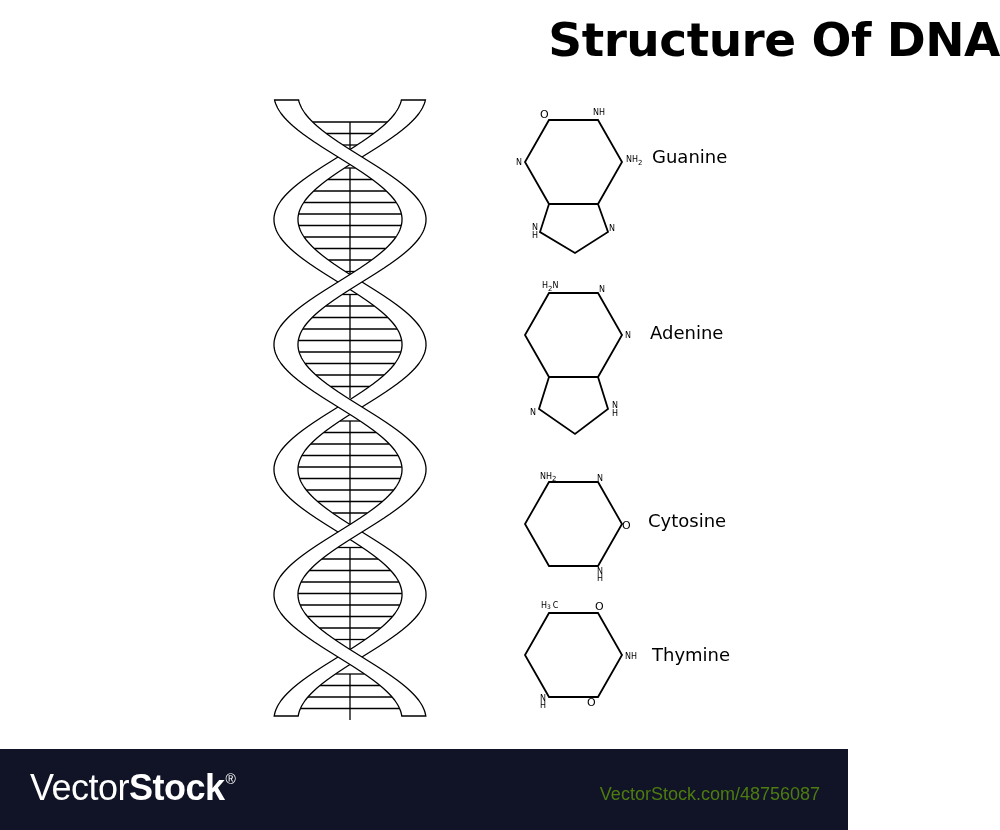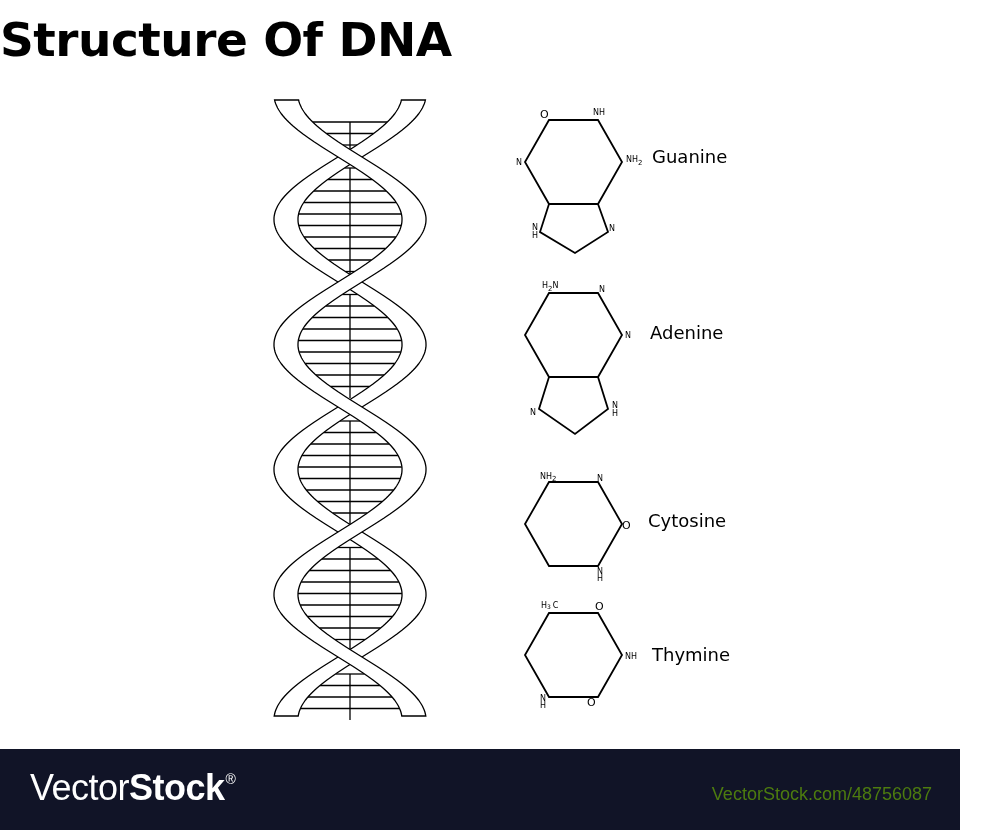--- a/index.html
+++ b/index.html
@@ -1,27 +1,27 @@
 <!DOCTYPE html>
 <html><head>
 <meta charset="utf-8">
 <style>
   html, body { margin: 0; padding: 0; }
   body {
     width: 1000px; height: 830px; background: #ffffff; position: relative; overflow: hidden;
     font-family: "DejaVu Sans", "Liberation Sans", sans-serif;
   }
   .title {
-    position: absolute; left: 0; top: 12px; width: 1000px; text-align: left;
+    position: absolute; left: 0; top: 12px; width: 1000px; text-align: right;
     font-family: "DejaVu Sans", sans-serif; font-weight: bold; font-size: 47px; color: #000;
     letter-spacing: -0.5px;
   }
   #diagram { position: absolute; left: 0; top: 0; }
   .footer {
-    position: absolute; left: 0; top: 749px; width: 960px; height: 81px; background: #111427;
+    position: absolute; left: 0; top: 749px; width: 848px; height: 81px; background: #111427;
   }
   .brand {
     position: absolute; left: 30px; top: 18px; color: #ffffff; font-size: 36px;
     font-family: "Liberation Sans", sans-serif; letter-spacing: -0.5px;
   }
   .brand .light { font-weight: normal; }
   .brand .bold { font-weight: bold; }
   .brand .reg { font-size: 14px; vertical-align: top; position: relative; top: 4px; margin-left: 1px; }
   .image-id {
     position: absolute; right: 28px; top: 35px; color: #4d7c0f; font-size: 18px;

